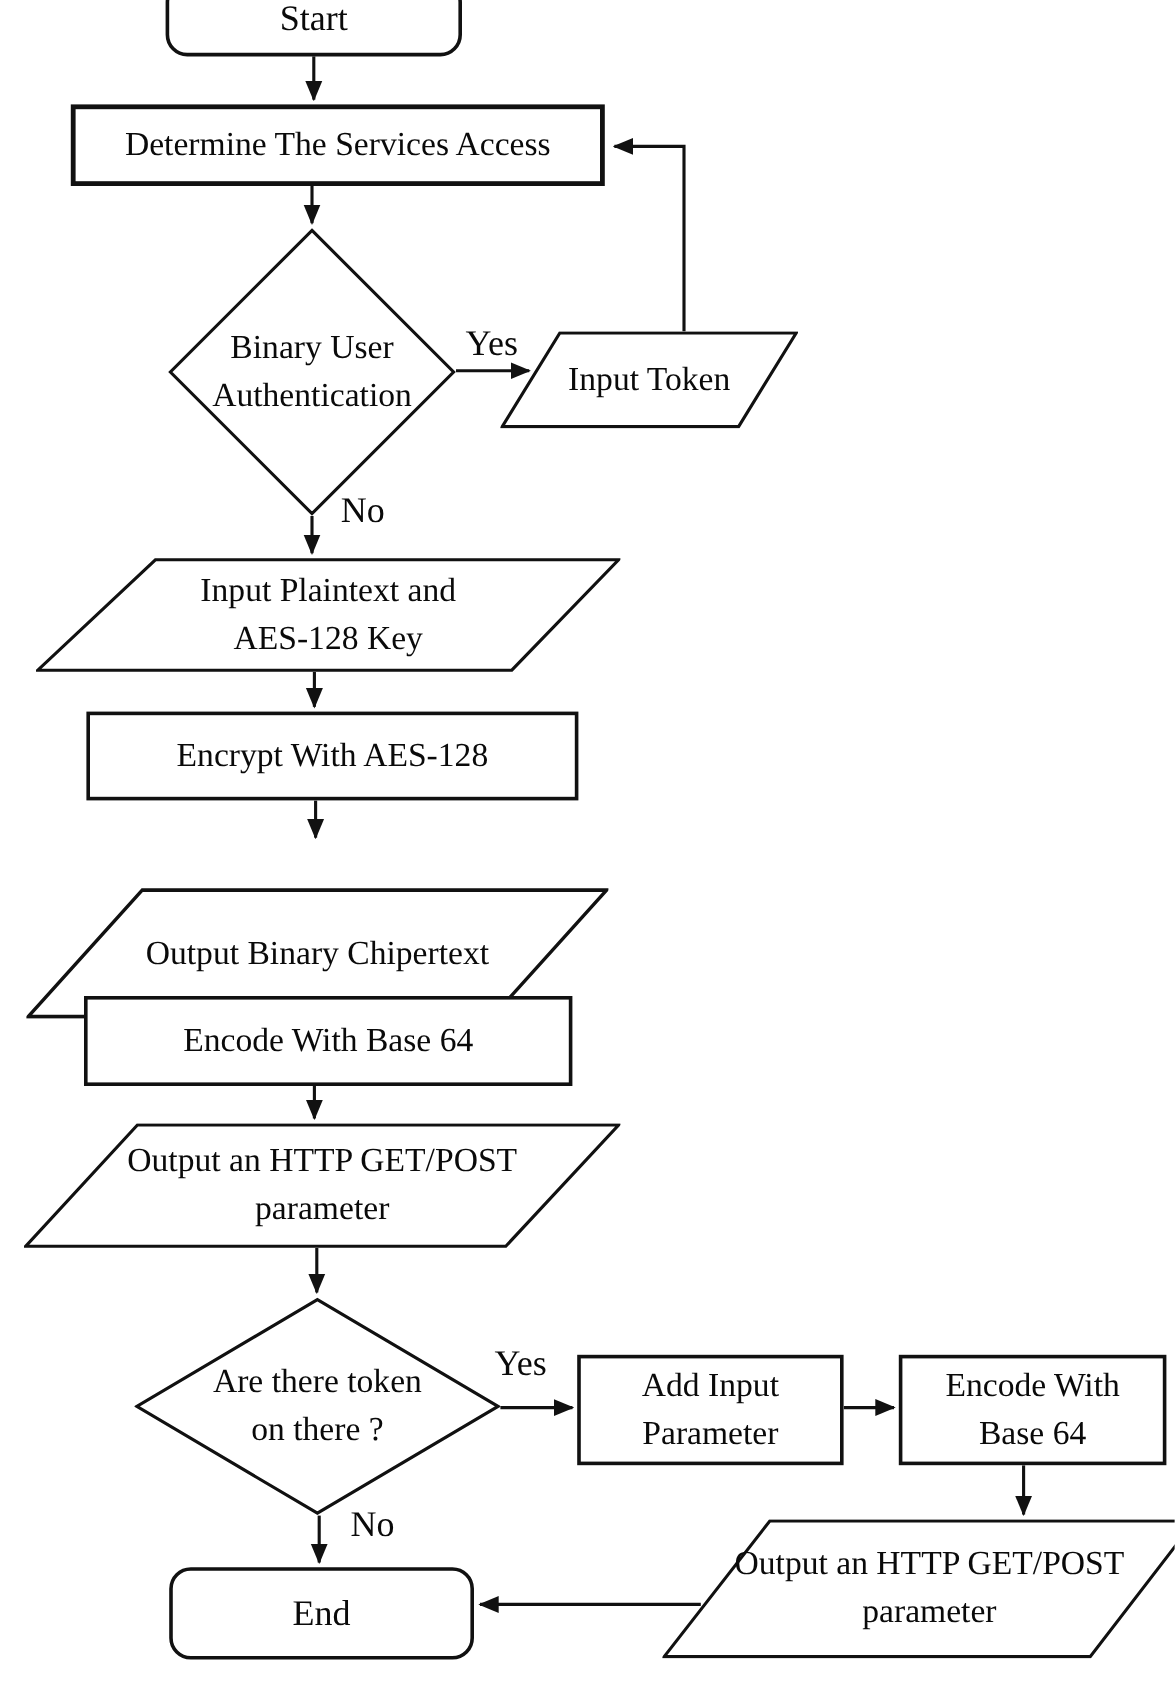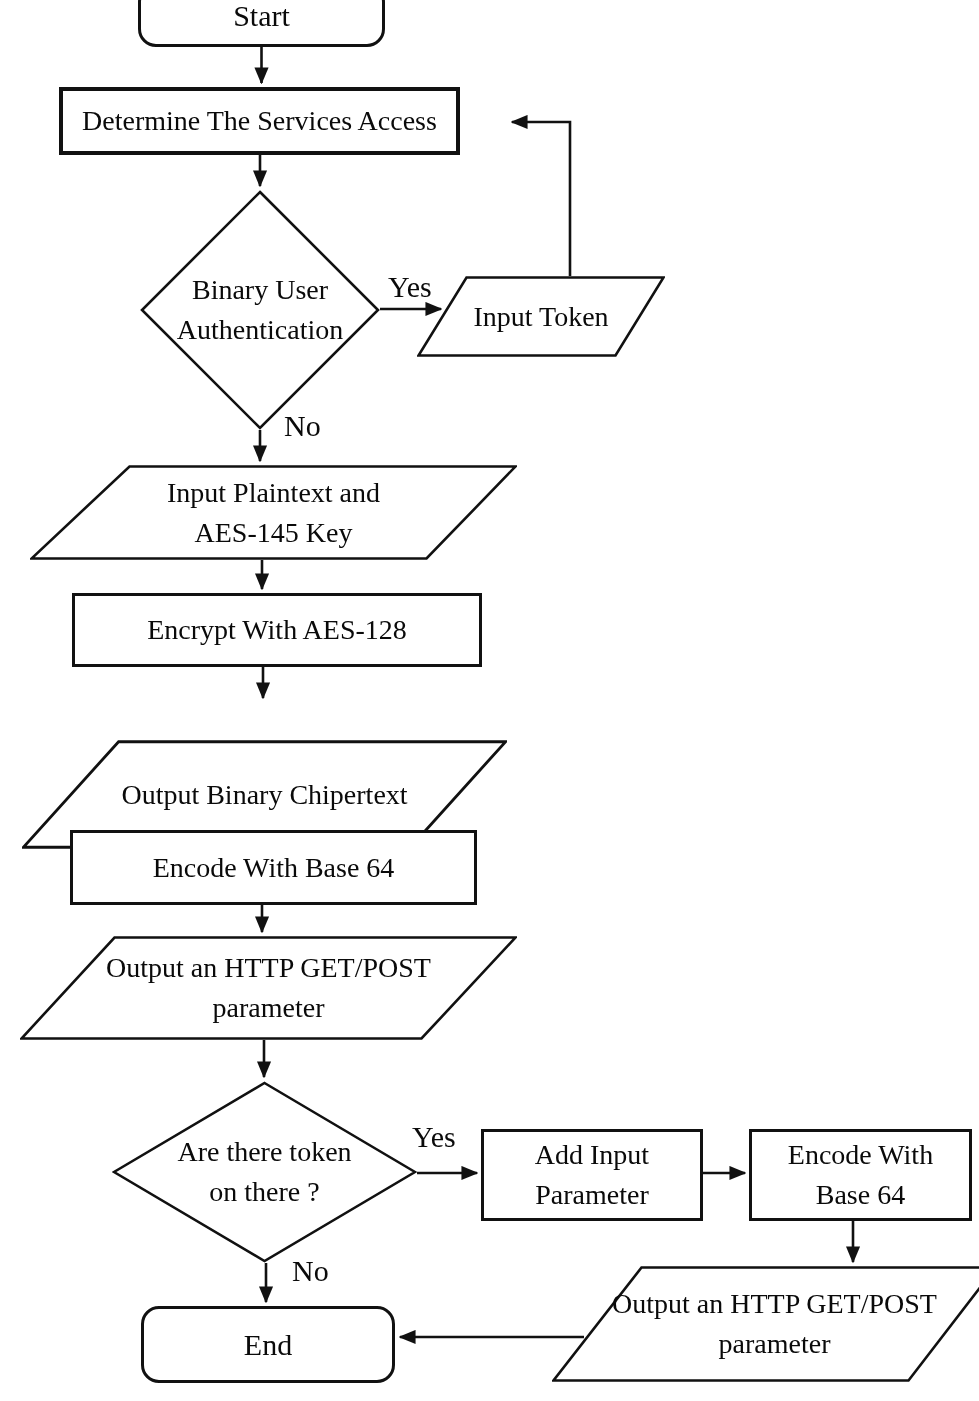--- a/index.html
+++ b/index.html
@@ -101,21 +101,21 @@
       <line x1="853" y1="1221" x2="853" y2="1262" marker-end="url(#arrow)"></line>
       <line x1="584" y1="1337" x2="400" y2="1337" marker-end="url(#arrow)"></line>
       <line x1="266" y1="1263" x2="266" y2="1302" marker-end="url(#arrow)"></line>
     </g>
   </svg>
 
   <div class="node terminator" style="left:138px; top:-16px; width:247px; height:63px;">
     <span class="label">Start</span>
   </div>
 
-  <div class="node rect thick" style="left:59px; top:87px; width:401px; height:68px;">
+  <div class="node rect thick" style="left:59px; top:87px; width:445px; height:68px;">
     <span class="label">Determine The Services Access</span>
   </div>
 
   <div class="node shaped" style="left:140px; top:190px; width:240px; height:240px;">
     <svg class="shape" viewBox="0 0 240 240" preserveAspectRatio="none">
       <polygon points="120,2 238,120 120,238 2,120" fill="#ffffff" stroke="#111111" stroke-width="2.6"></polygon>
     </svg>
     <span class="label">
       <span>Binary User</span>
       <span>Authentication</span>
@@ -128,21 +128,21 @@
     </svg>
     <span class="label">Input Token</span>
   </div>
 
   <div class="node shaped" style="left:30px; top:465px; width:487px; height:95px;">
     <svg class="shape" viewBox="0 0 487 95" preserveAspectRatio="none">
       <polygon points="99.5,1.5 485.5,1.5 396.5,93.5 1.5,93.5" fill="#ffffff" stroke="#111111" stroke-width="2.6"></polygon>
     </svg>
     <span class="label">
       <span>Input Plaintext and</span>
-      <span>AES-145 Key</span>
+      <span>AES-128 Key</span>
     </span>
   </div>
 
   <div class="node rect" style="left:72px; top:593px; width:410px; height:74px;">
     <span class="label">Encrypt With AES-128</span>
   </div>
 
   <div class="node shaped" style="left:22px; top:702px; width:485px; height:109px;margin-top:38px;">
     <svg class="shape" viewBox="0 0 485 92" preserveAspectRatio="none">
       <polygon points="96.5,1.5 483.5,1.5 388.5,90.5 1.5,90.5" fill="#ffffff" stroke="#111111" stroke-width="2.6"></polygon>

